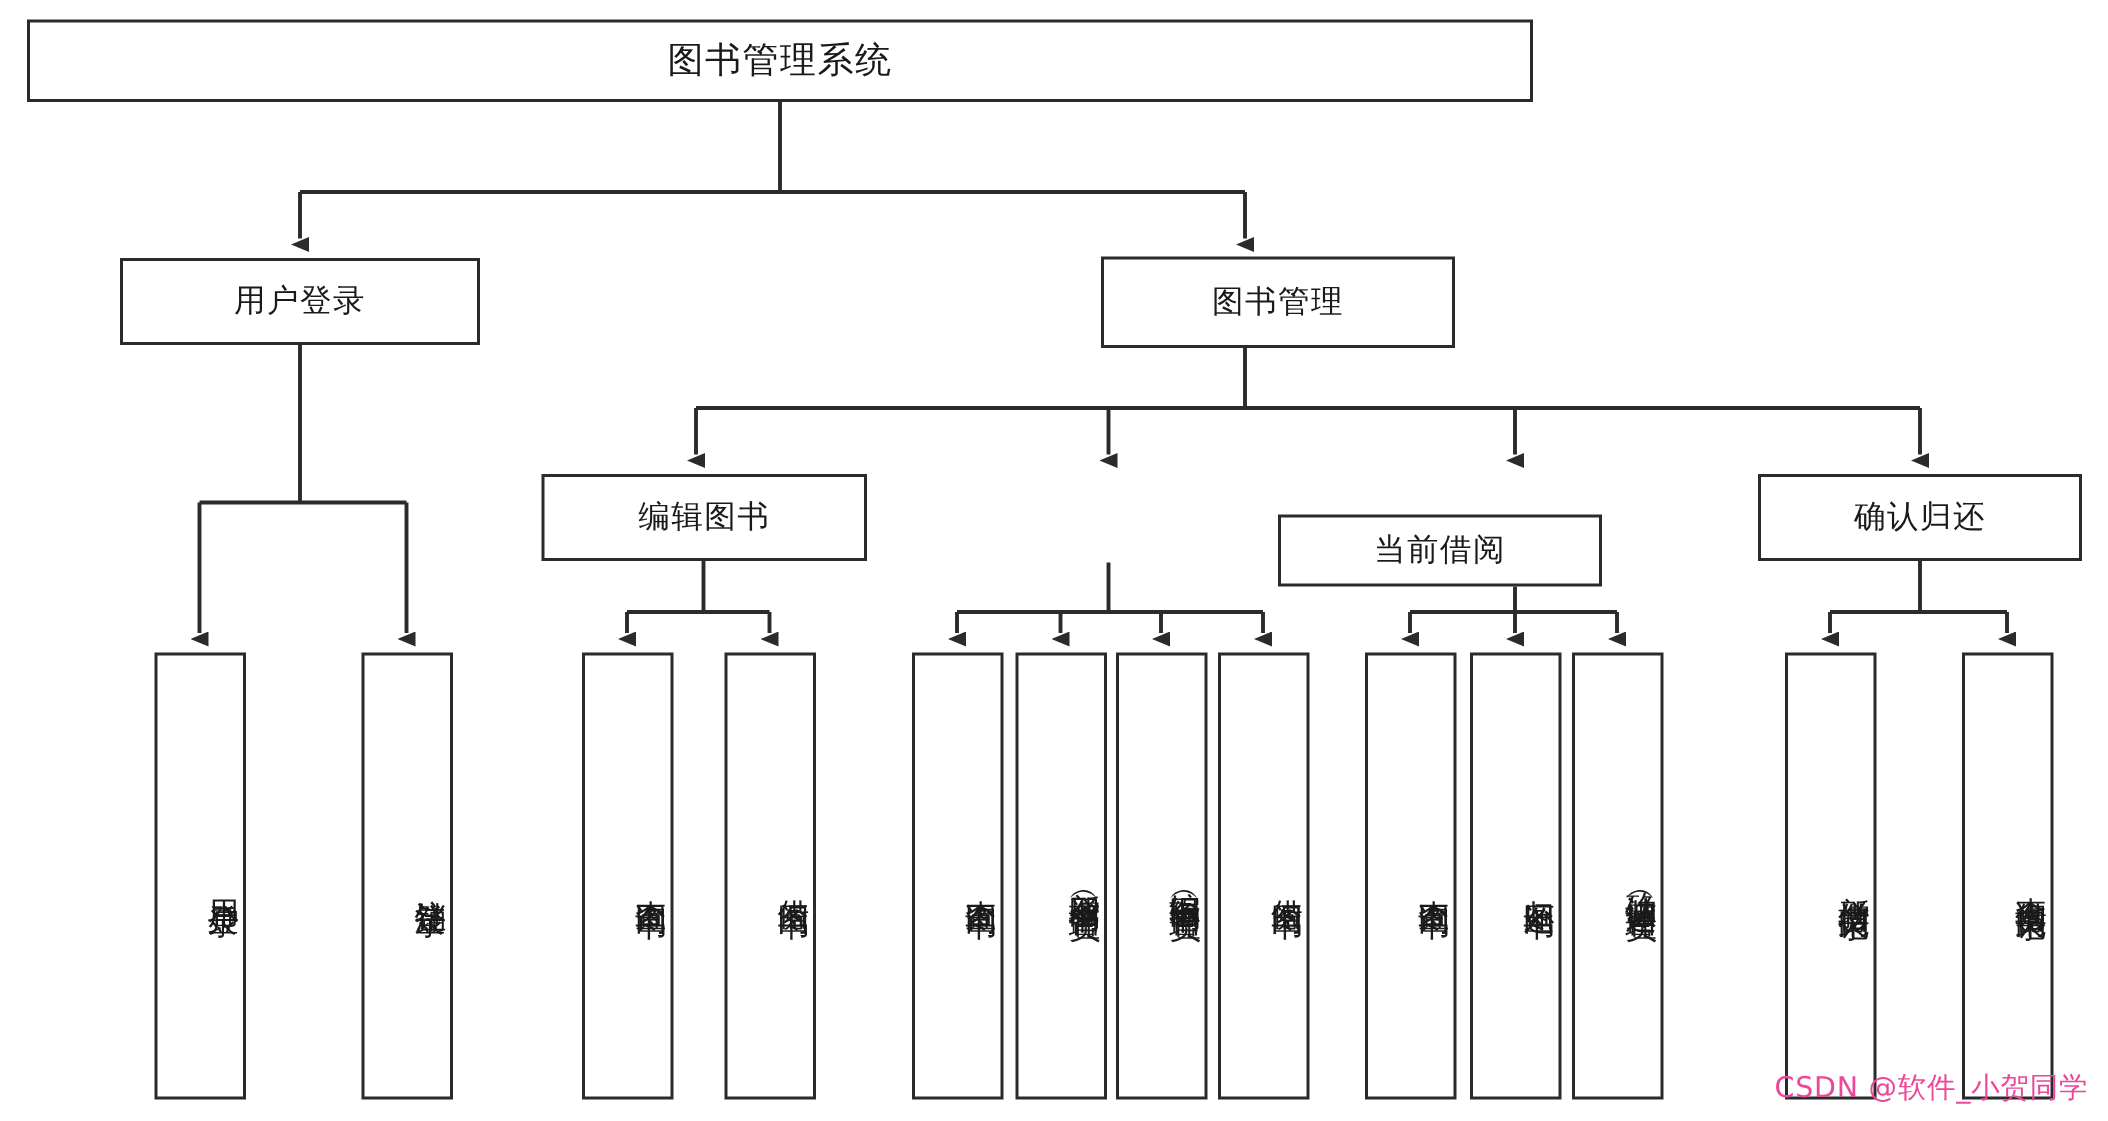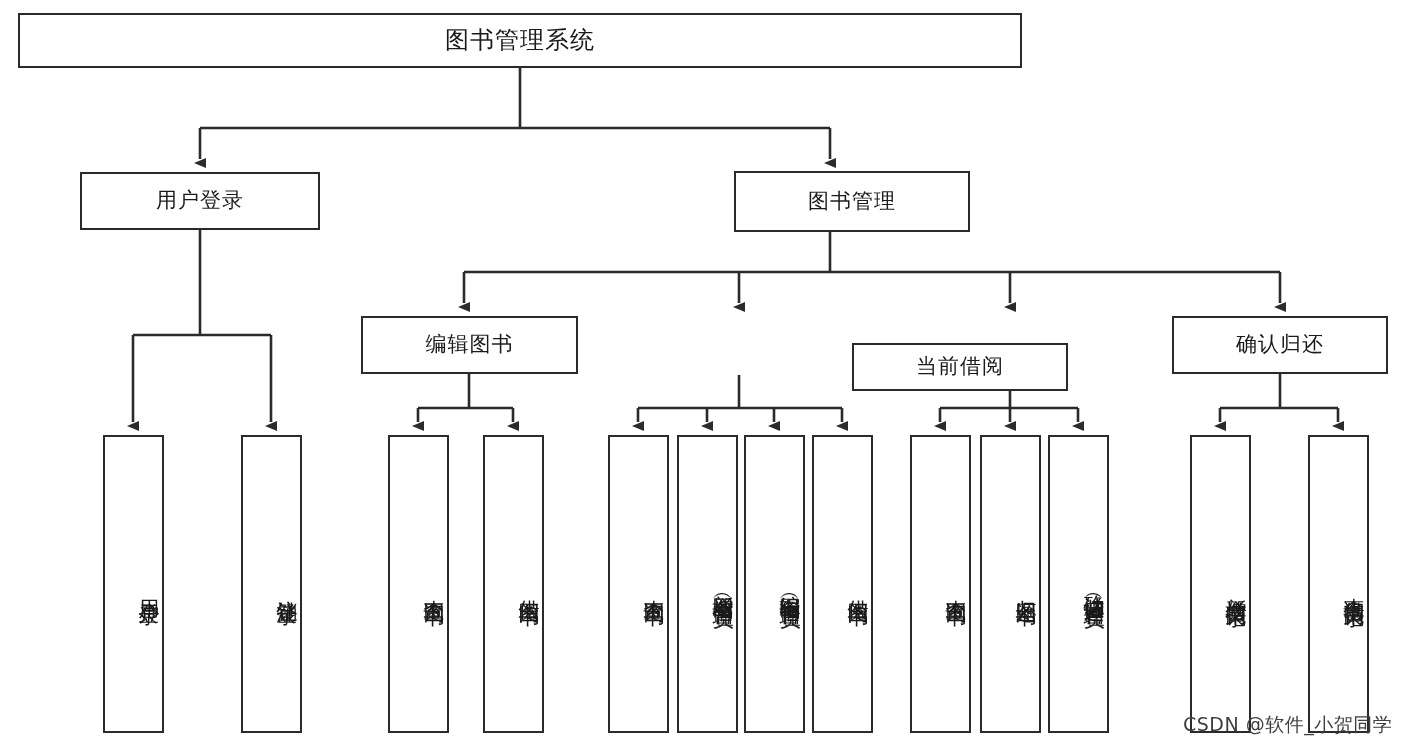--- a/index.html
+++ b/index.html
@@ -55,21 +55,21 @@
     padding-top: 6px;
   }
   .node.vert .vlabel {
     writing-mode: vertical-rl;
     text-orientation: upright;
     display: block;
     max-height: 100%;
   }
   .watermark {
     position: absolute;
-    color: #404040;
+    color: #ec4899;
     font-size: 19px;
     white-space: nowrap;
     z-index: 3;
     letter-spacing: 0.5px;
   }
 </style>
 </head>
 <body>
 
 <div id="canvas">

